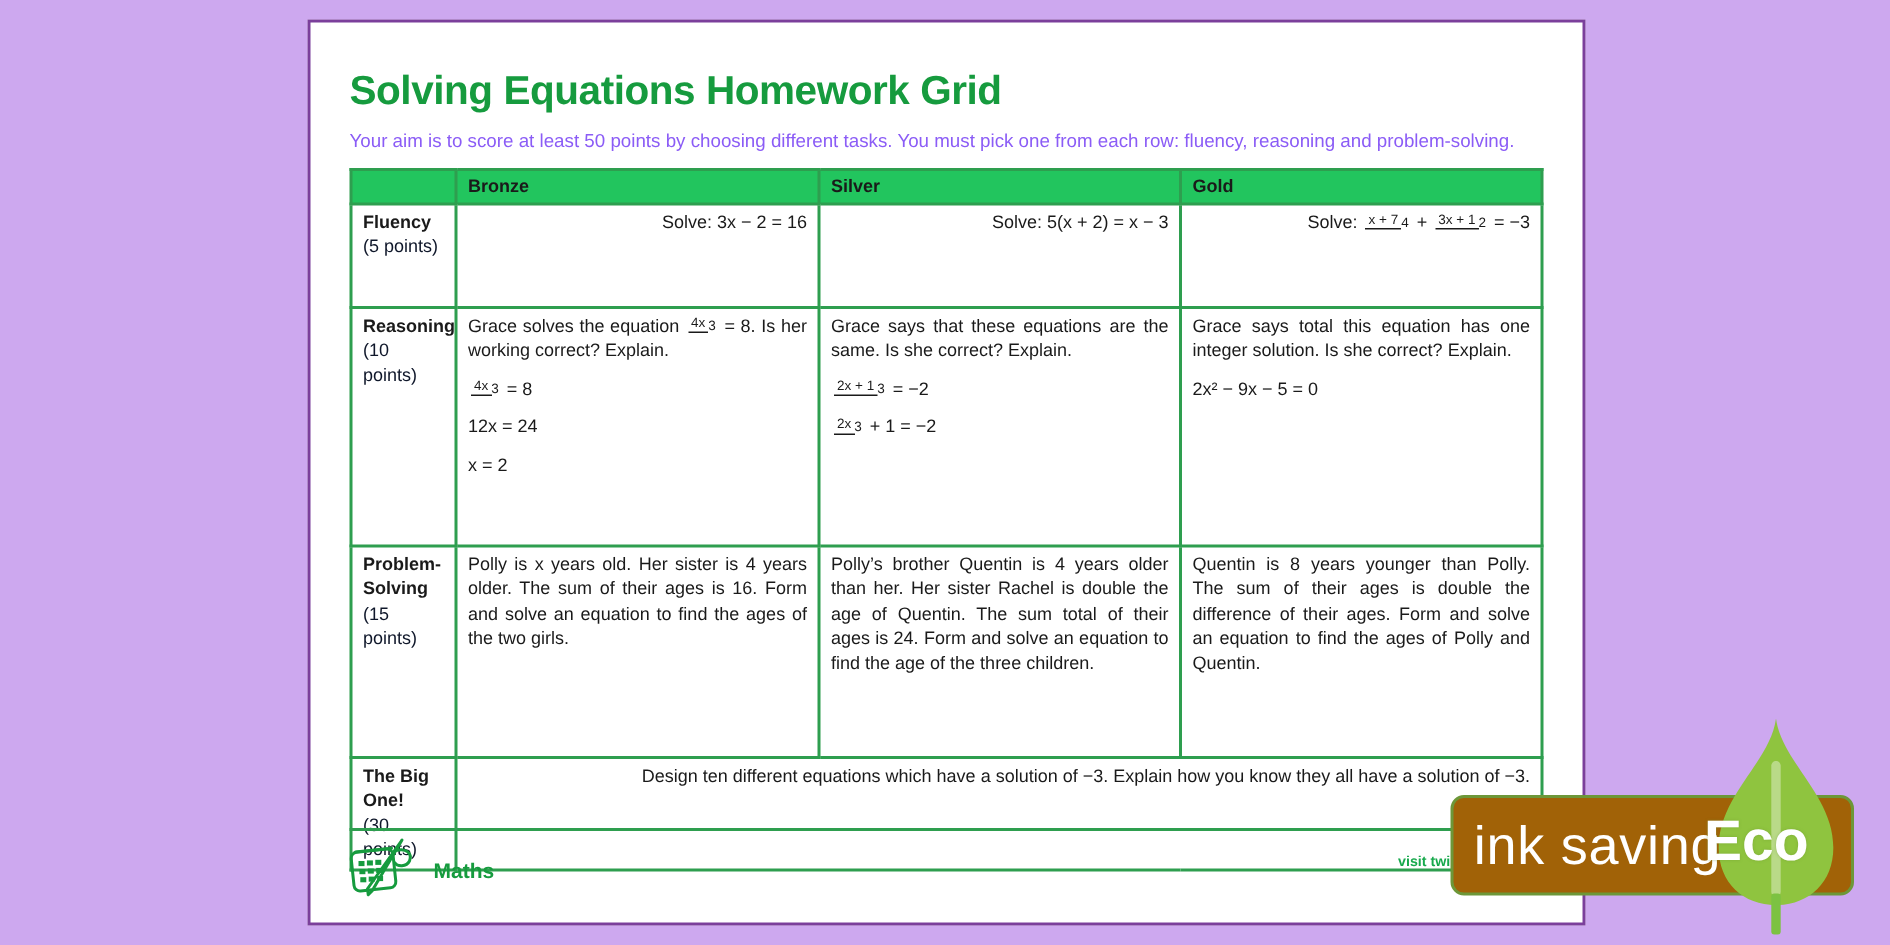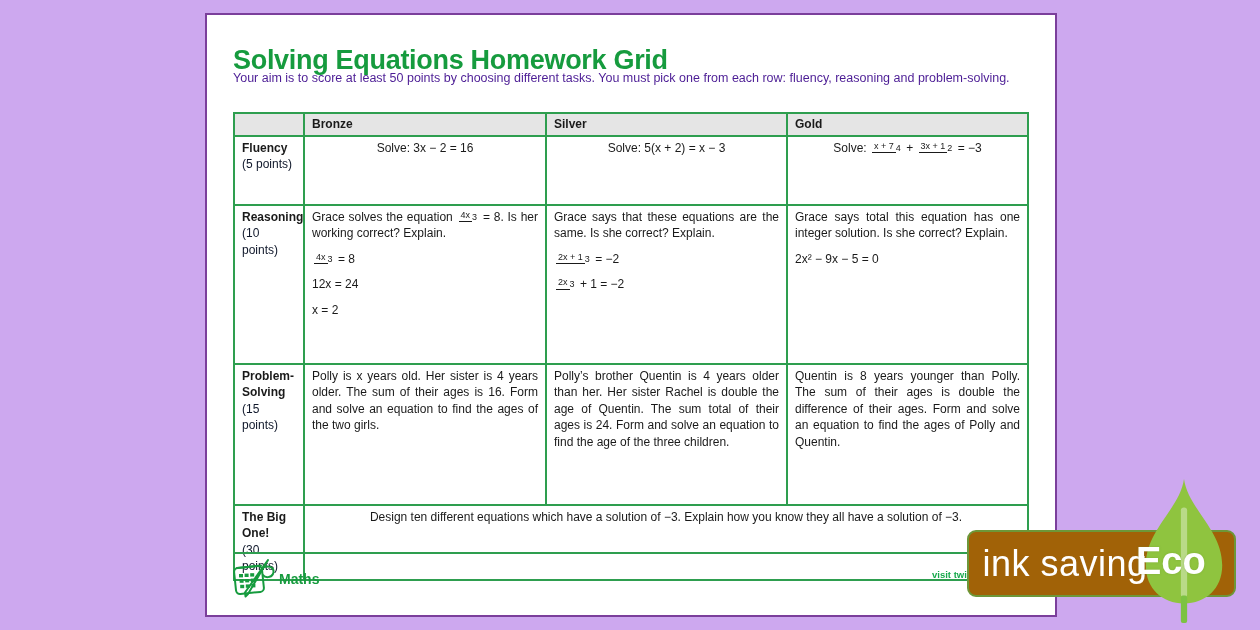--- a/index.html
+++ b/index.html
@@ -17,61 +17,61 @@
     border:2px solid #7b3f9b;
     z-index:1;
     padding-left:24px;
   }
   .page-title {
     position:absolute; left:26px; top:30px;
     font-size:27px; font-weight:bold; color:#169b3e;
     letter-spacing:-0.3px;
   }
   .subtitle {
-    position:absolute; left:26px; top:56px;
-    font-size:12.5px; color:#4c1d95; width:800px;
+    position:absolute; left:26px; top:72px;
+    font-size:12.5px; color:#8b5cf6; width:800px;
   }
   table.grid {
     position:absolute; left:26px; top:97px;
     width:794px; border-collapse:collapse; table-layout:fixed;
   }
   table.grid th, table.grid td {
     border:2px solid #2e9e4f;
     vertical-align:top;
     font-size:12px;
     padding:3px 7px 4px 7px;
     line-height:1.38;
   }
   table.grid th {
-    background:#e5e5e5;
+    background:#22c55e;
     text-align:left;
     font-weight:bold;
     padding-top:2px; padding-bottom:2px;
     height:20px;
   }
   td.label-cell { font-weight:bold; padding-left:6px; padding-right:4px; }
   td.label-cell .lbl { display:block; }
   td.label-cell .pts { display:block; color:#0f172a; font-weight:normal; }
   td.task { text-align:justify; }
-  td.task.nojust { text-align:center; }
+  td.task.nojust { text-align:right; }
   .workline { margin-top:9px; }
   .frac {
     display:inline-flex; align-items:center;
     vertical-align:middle; line-height:1; font-size:9px;
     margin:0 2px; position:relative; top:-1px;
   }
   .frac .num { border-bottom:1px solid #1a1a1a; padding:0 2px 1.5px 2px; }
   .frac .den { padding-top:1.5px; }
   .divider {
     position:absolute; left:26px; top:537px;
     width:794px; height:2px; background:#2e9e4f;
   }
   .footer-left {
     position:absolute; left:24px; top:540px;
-    display:flex; align-items:center; 
+    display:flex; align-items:center; gap:10px;
   }
   .maths-label { font-size:14px; font-weight:bold; color:#169b3e; }
   .visit-text {
     position:absolute; left:725px; top:554px;
     font-size:9.5px; font-weight:bold; color:#17a94c;
     white-space:nowrap;
   }
   .ink-badge {
     position:absolute; left:967px; top:530px;
     width:269px; height:67px;

